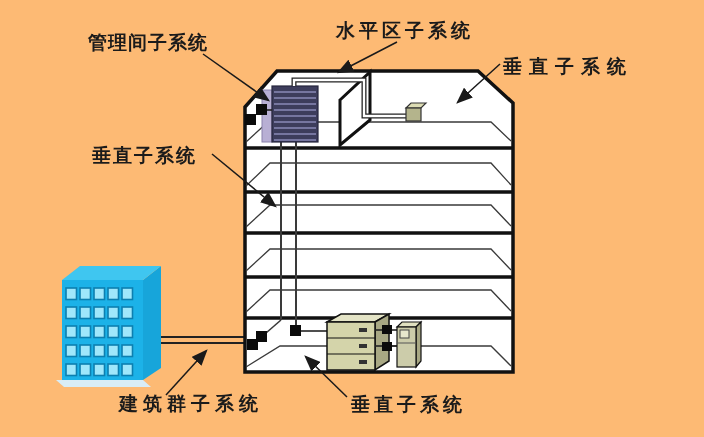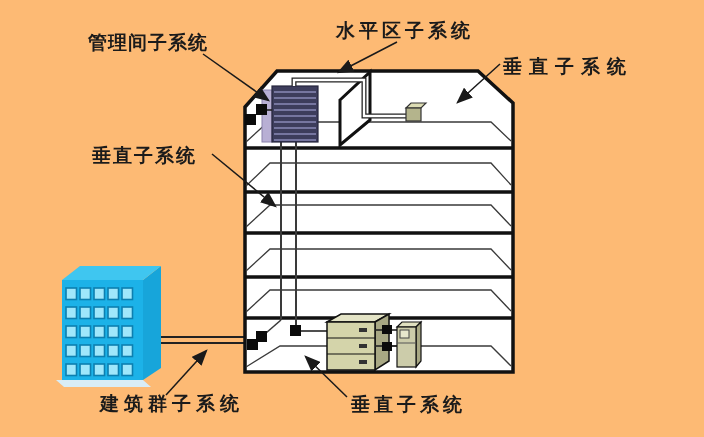--- a/index.html
+++ b/index.html
@@ -4,21 +4,21 @@
 <style>
   html,body{margin:0;padding:0;background:#ffffff;}
   #stage{position:relative;width:704px;height:437px;background:#fdba74;overflow:hidden;
          font-family:"DejaVu Sans","Liberation Sans",sans-serif;}
   #stage svg{position:absolute;left:0;top:0;}
   .lbl{position:absolute;font-size:19px;font-weight:600;color:#1b1b1b;white-space:nowrap;line-height:1;}
   .lbl-management{left:88px;top:33px;letter-spacing:1px;}
   .lbl-horizontal{left:336px;top:21px;letter-spacing:4px;}
   .lbl-work{left:503px;top:57px;letter-spacing:7px;}
   .lbl-vertical{left:92px;top:146px;letter-spacing:2px;}
-  .lbl-campus{left:100px;top:394px;letter-spacing:5px;}
+  .lbl-campus{left:119px;top:394px;letter-spacing:5px;}
   .lbl-equipment{left:351px;top:395px;letter-spacing:4px;}
 </style>
 </head>
 <body>
 
 <div id="stage">
 <svg width="704" height="437" viewBox="0 0 704 437">
   <defs>
     <marker id="ah" viewBox="0 0 10 8" refX="8.5" refY="4" markerWidth="11" markerHeight="9" orient="auto">
       <path d="M0,0 L10,4 L0,8 Z" fill="#1a1a1a"></path>

